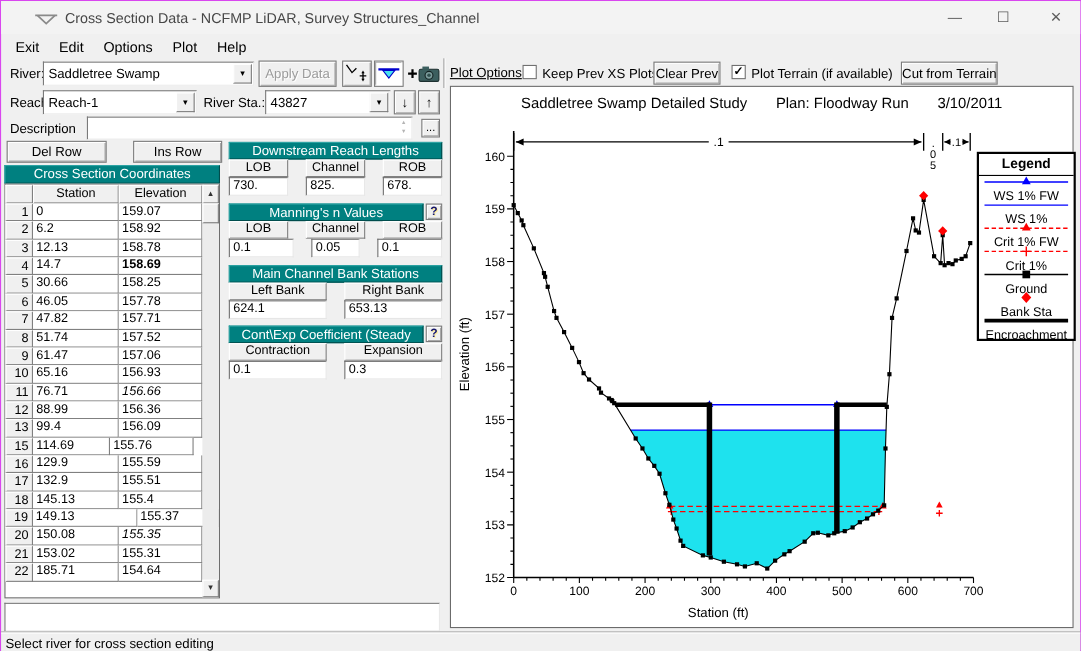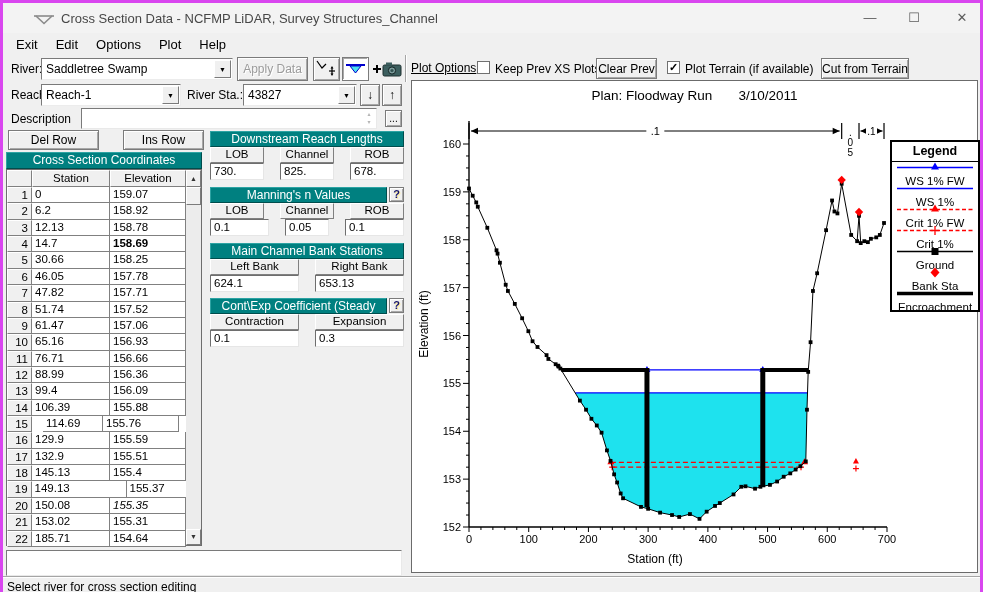--- a/index.html
+++ b/index.html
@@ -1,18 +1,18 @@
 <!DOCTYPE html>
 <html><head>
 <meta charset="utf-8">
 <style>
   * { margin:0; padding:0; box-sizing:border-box; }
   html,body { width:983px; height:592px; overflow:hidden; }
   body { font-family:"Liberation Sans", sans-serif; font-size:12px; color:#000; background:#f0f0f0; }
-  .window { position:absolute; inset:0; width:983px; height:592px; background:#f0f0f0; border:3px solid #d946ef; }
+  .window { position:absolute; inset:0; width:983px; height:592px; background:#f0f0f0; border:1px solid #d946ef; }
   .abs { position:absolute; }
 
   
   .titlebar { position:absolute; left:0; top:0; width:100%; height:30px; background:#f3f3f3; }
   .title-text { position:absolute; left:58px; top:8px; font-size:13px; color:#474747; white-space:nowrap; }
   .winbtn { position:absolute; top:4px; width:30px; height:22px; text-align:center; line-height:22px; color:#5c5c5c; font-size:13px; }
 
   
   .menubar { position:absolute; left:0; top:30px; width:100%; height:22px; display:flex; align-items:center; padding-left:4px; }
   .menu-item { padding:2px 9px; font-size:13px; }
@@ -205,40 +205,35 @@
           <div class="dcell" style="width: 76px;">157.06</div>
         </div>
         <div class="xs-row">
           <div class="ncell">10</div>
           <div class="dcell" style="width: 78px;">65.16</div>
           <div class="dcell" style="width: 76px;">156.93</div>
         </div>
         <div class="xs-row">
           <div class="ncell">11</div>
           <div class="dcell" style="width: 78px;">76.71</div>
-          <div class="dcell" style="width: 76px;">156.66</div>
+          <div class="dcell" style="width: 76px; font-style: italic;">156.66</div>
         </div>
         <div class="xs-row">
           <div class="ncell">12</div>
           <div class="dcell" style="width: 78px;">88.99</div>
           <div class="dcell" style="width: 76px;">156.36</div>
         </div>
         <div class="xs-row">
           <div class="ncell">13</div>
           <div class="dcell" style="width: 78px;">99.4</div>
           <div class="dcell" style="width: 76px;">156.09</div>
         </div>
         <div class="xs-row">
-          <div class="ncell">14</div>
-          <div class="dcell" style="width: 78px;">106.39</div>
-          <div class="dcell" style="width: 76px;">155.88</div>
-        </div>
-        <div class="xs-row">
           <div class="ncell">15</div>
-          <div class="dcell" style="width: 60px; margin-left: 11px;">114.69</div>
+          <div class="dcell" style="width: 70px;">114.69</div>
           <div class="dcell" style="width: 76px;">155.76</div>
         </div>
         <div class="xs-row">
           <div class="ncell">16</div>
           <div class="dcell" style="width: 78px;">129.9</div>
           <div class="dcell" style="width: 76px;">155.59</div>
         </div>
         <div class="xs-row">
           <div class="ncell">17</div>
           <div class="dcell" style="width: 78px;">132.9</div>
@@ -320,20 +315,21 @@
         <div class="pnl-vcell" style="width: 97px;">0.1</div>
         <div class="pnl-vcell" style="width: 97px;">0.3</div>
       </div>
     </div>
 
   <div class="sunken abs" style="left:3px;top:547px;width:396px;height:26px"><span></span></div>
   <div class="statusbar"><span>Select river for cross section editing</span></div>
 
   <div class="chart-panel">
     <div class="chart-title-row">
+      <span>Saddletree Swamp Detailed Study</span>
       <span>Plan: Floodway Run</span>
       <span>3/10/2011</span>
     </div>
     <svg id="plot" width="567" height="493" viewBox="0 0 567 493">
         <polygon points="163.29,311.95 167.89,319.61 174.04,328.71 179.41,337.8 184.79,344.5 189.57,351.69 194.94,369.4 198.52,379.93 202.11,393.34 205.09,401.48 208.67,412.49 211.06,417.28 228.98,425.89 236.14,427.81 248.08,431.64 260.03,434.03 267.19,435.95 277.94,433.07 287.5,437.86 294.66,430.68 303.02,424.94 307.8,422.06 321.53,413.44 329.3,405.78 333.48,405.31 343.03,407.7 348.4,405.78 357.96,403.87 365.12,400.52 371.69,395.73 378.26,392.38 383.64,388.55 388.41,385.2 393.79,380.41 394.98,328.71 395.52,311.95" fill="#1ee2ee"></polygon>
         <line x1="234.95" y1="288.97" x2="350.79" y2="288.97" stroke="#0000ff" stroke-width="1.2"></line>
         <polygon points="234.95,284.97 231.45,290.97 238.45,290.97" fill="#0000ff"></polygon>
         <polygon points="350.79,284.97 347.29,290.97 354.29,290.97" fill="#0000ff"></polygon>
         <line x1="163.29" y1="311.95" x2="395.52" y2="311.95" stroke="#0000ff" stroke-width="1.2"></line>
         <line x1="198.88" y1="381.37" x2="392.59" y2="381.37" stroke="#ff0000" stroke-width="1.2" stroke-dasharray="5 3"></line>

